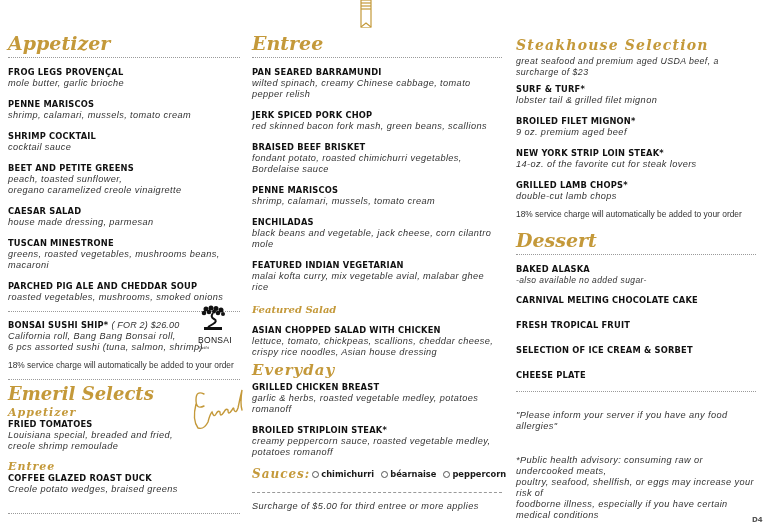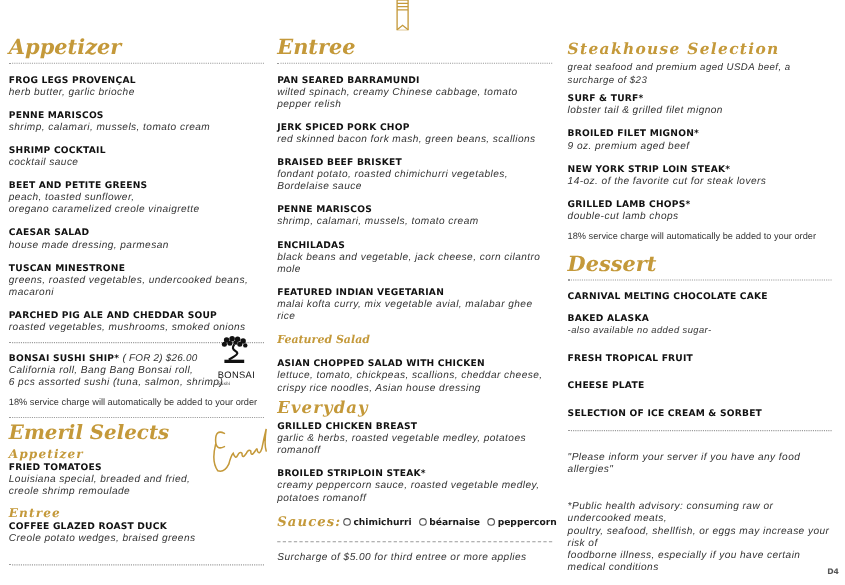--- a/index.html
+++ b/index.html
@@ -51,42 +51,42 @@
   <polyline points="1,27 6,23 11,27" fill="#fff" stroke="#c4993a" stroke-width="1.2"></polyline>
 </svg>
 
 <div class="col col1">
   <div style="height:32px"></div>
   <h2 class="h-section">Appetizer</h2>
   <div class="dots" style="margin-top:3px"></div>
 
   <div class="item" style="margin-top:9px">
     <div class="name">FROG LEGS PROVENÇAL</div>
-    <div class="desc">herb butter, garlic brioche</div>
+    <div class="desc">mole butter, garlic brioche</div>
   </div>
   <div class="item">
     <div class="name">PENNE MARISCOS</div>
     <div class="desc">shrimp, calamari, mussels, tomato cream</div>
   </div>
   <div class="item">
     <div class="name">SHRIMP COCKTAIL</div>
     <div class="desc">cocktail sauce</div>
   </div>
   <div class="item">
     <div class="name">BEET AND PETITE GREENS</div>
     <div class="desc">peach, toasted sunflower,</div>
     <div class="desc">oregano caramelized creole vinaigrette</div>
   </div>
   <div class="item">
     <div class="name">CAESAR SALAD</div>
     <div class="desc">house made dressing, parmesan</div>
   </div>
   <div class="item">
     <div class="name">TUSCAN MINESTRONE</div>
-    <div class="desc">greens, roasted vegetables, undercooked beans, macaroni</div>
+    <div class="desc">greens, roasted vegetables, mushrooms beans, macaroni</div>
   </div>
   <div class="item">
     <div class="name">PARCHED PIG ALE AND CHEDDAR SOUP</div>
     <div class="desc">roasted vegetables, mushrooms, smoked onions</div>
   </div>
   <div class="dots" style="margin-top:8px"></div>
 
   <div class="item" style="margin-top:8px">
     <div class="name"><span>BONSAI SUSHI SHIP*</span> <span class="price">( FOR 2) $26.00</span></div>
     <div class="desc">California roll, Bang Bang Bonsai roll,</div>
@@ -222,34 +222,34 @@
   <div class="item">
     <div class="name">GRILLED LAMB CHOPS*</div>
     <div class="desc">double-cut lamb chops</div>
   </div>
   <div class="note" style="margin-top:7px">18% service charge will automatically be added to your order</div>
 
   <h2 class="h-section" style="margin-top:9px">Dessert</h2>
   <div class="dots" style="margin-top:3px"></div>
 
   <div class="item" style="margin-top:9px">
-    <div class="name">CARNIVAL MELTING CHOCOLATE CAKE</div>
-  </div>
-  <div class="item" style="margin-top:9px">
     <div class="name">BAKED ALASKA</div>
     <div class="desc" style="font-size:8.5px">-also available no added sugar-</div>
   </div>
+  <div class="item" style="margin-top:9px">
+    <div class="name">CARNIVAL MELTING CHOCOLATE CAKE</div>
+  </div>
   <div class="item" style="margin-top:14px">
     <div class="name">FRESH TROPICAL FRUIT</div>
   </div>
   <div class="item" style="margin-top:14px">
+    <div class="name">SELECTION OF ICE CREAM &amp; SORBET</div>
+  </div>
+  <div class="item" style="margin-top:14px">
     <div class="name">CHEESE PLATE</div>
-  </div>
-  <div class="item" style="margin-top:14px">
-    <div class="name">SELECTION OF ICE CREAM &amp; SORBET</div>
   </div>
   <div class="dots" style="margin-top:10px"></div>
 
   <div class="desc" style="margin-top:18px">"Please inform your server if you have any food allergies"</div>
   <div style="margin-top:23px">
     <div class="desc">*Public health advisory: consuming raw or undercooked meats,</div>
     <div class="desc">poultry, seafood, shellfish, or eggs may increase your risk of</div>
     <div class="desc">foodborne illness, especially if you have certain medical conditions</div>
   </div>
 </div>

